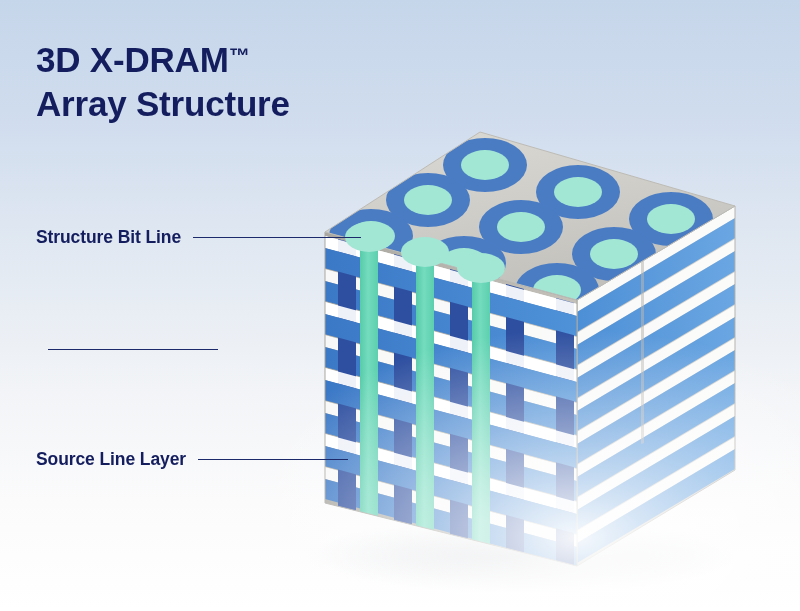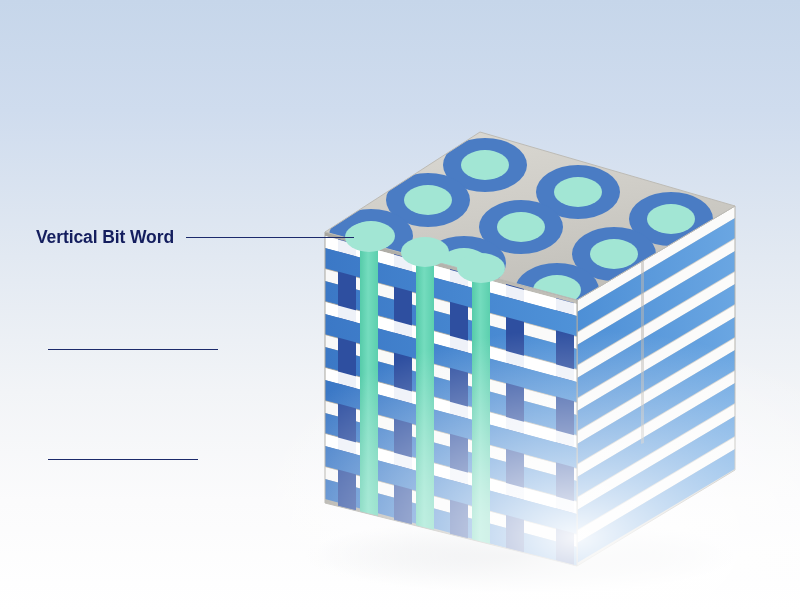--- a/index.html
+++ b/index.html
@@ -301,27 +301,32 @@
 
     <g>
       <ellipse cx="369" cy="237" rx="24" ry="15" fill="#a2e6d4"></ellipse>
       <ellipse cx="425" cy="252" rx="24" ry="15" fill="#a2e6d4"></ellipse>
       <ellipse cx="481" cy="268" rx="24" ry="15" fill="#a2e6d4"></ellipse>
     </g>
   </svg>
 
   <div id="bg-wash"></div>
 
+  <div id="title-block">
+    <div class="title-line"><span>3D X-DRAM</span><span class="tm">™</span></div>
+    <div class="title-line">Array Structure</div>
+  </div>
 
   <div class="callout" id="callout-bitline">
-    <span class="callout-text">Vertical Bit Word</span>
+    <span class="callout-text">Structure Bit Line</span>
     <span class="callout-rule" style="width:168px"></span>
   </div>
 
   <div class="callout" id="callout-wordline">
     <span class="callout-rule" style="width:170px"></span>
   </div>
 
   <div class="callout" id="callout-sourceline">
+    <span class="callout-text">Source Line Layer</span>
     <span class="callout-rule" style="width:150px"></span>
   </div>
 
 </div>
 
 </body></html>

